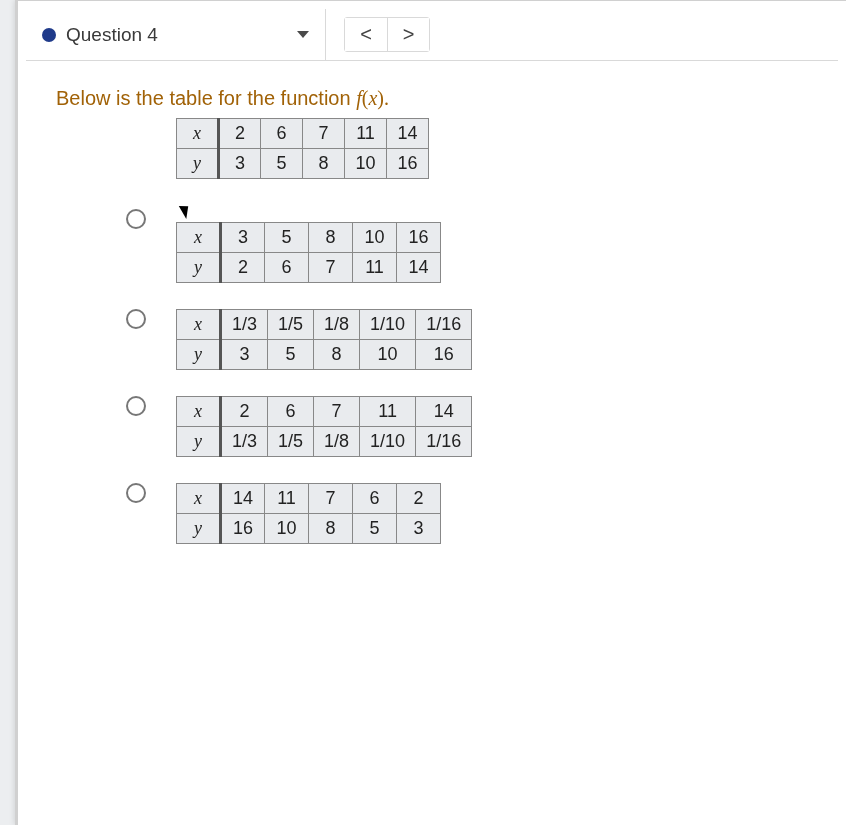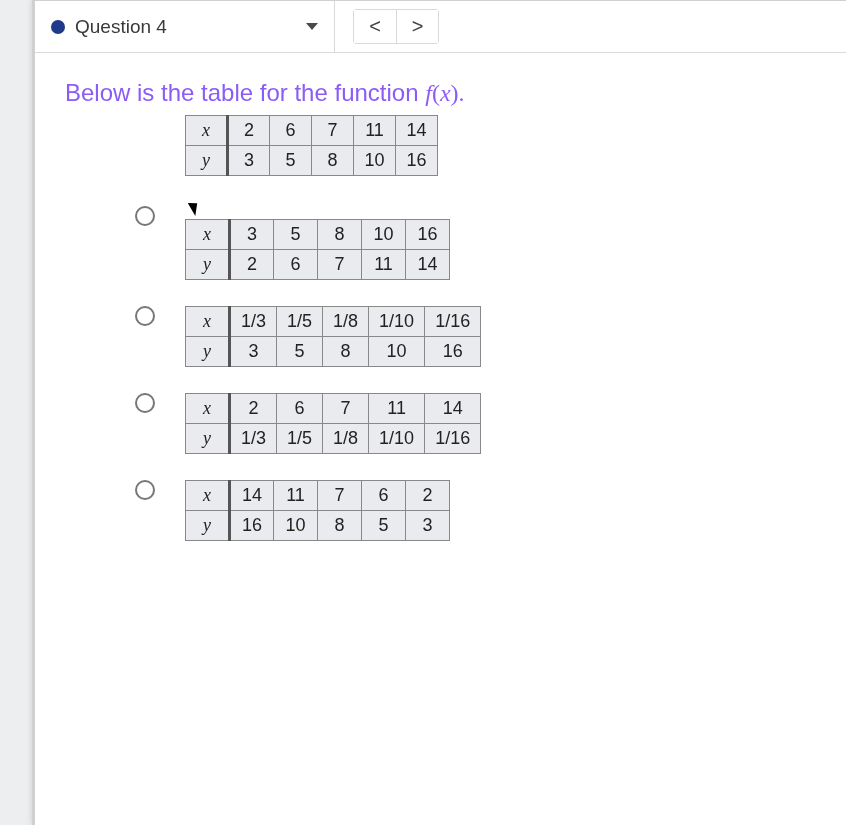--- a/index.html
+++ b/index.html
@@ -9,22 +9,22 @@
       width: 846px;
       height: 825px;
       overflow: hidden;
       color: #2b2b2b;
     }
     .page {
       background: #fff;
       border-left: 3px solid #d0d0d0;
       border-top: 1px solid #d0d0d0;
       min-height: 825px;
-      padding: 0;
-      margin-left: 32px;
+      padding: 8px;
+      margin-left: 15px;
       box-shadow: 0 0 6px rgba(0,0,0,0.15);
     }
     .toolbar {
       display: flex;
       align-items: stretch;
       gap: 18px;
       padding: 0;
       border-bottom: 1px solid #d9d9d9;
       height: 52px;
     }
@@ -69,22 +69,22 @@
       font-size: 20px;
       color: #444;
       cursor: pointer;
       background: #fff;
     }
     .nav-btn + .nav-btn { border-left: 1px solid #d9d9d9; }
     .content {
       padding: 26px 30px 30px 30px;
     }
     .prompt {
-      font-size: 24px;
-      color: #8b5cf6;
+      font-size: 20px;
+      color: #a16207;
       margin-bottom: 8px;
     }
     .math-var { font-family: Georgia, 'Times New Roman', serif; font-style: italic; }
     .math-fn  { font-family: Georgia, 'Times New Roman', serif; font-style: italic; }
     .math-up  { font-family: Georgia, 'Times New Roman', serif; }
     sup.neg { font-size: 0.7em; }
 
     table.data {
       border-collapse: collapse;
       margin: 4px 0 24px 120px;

